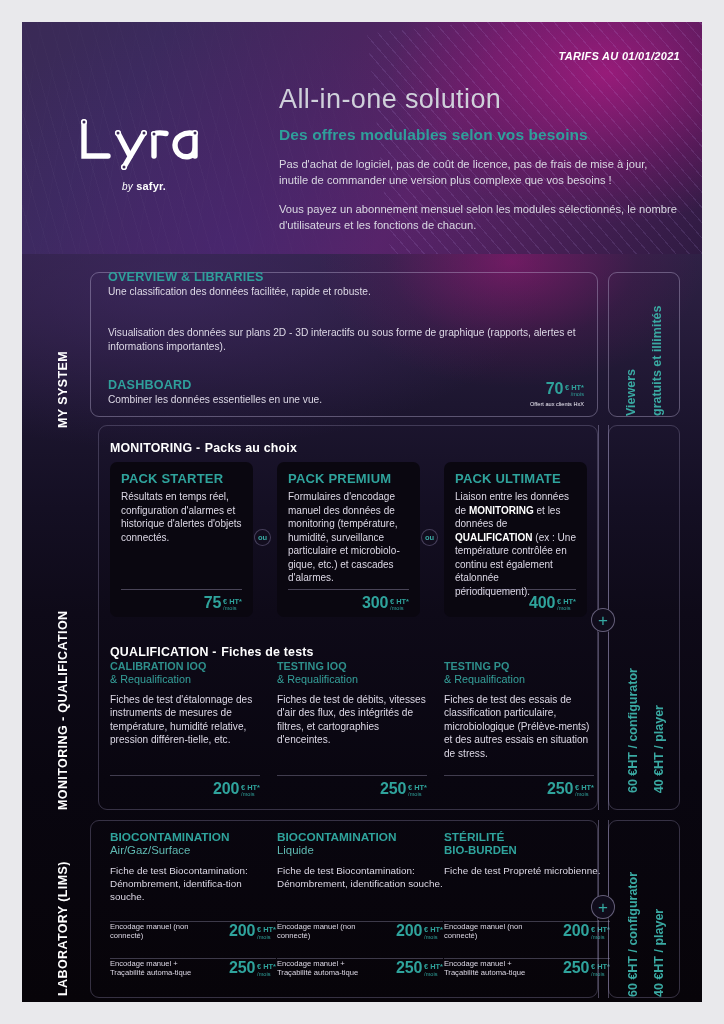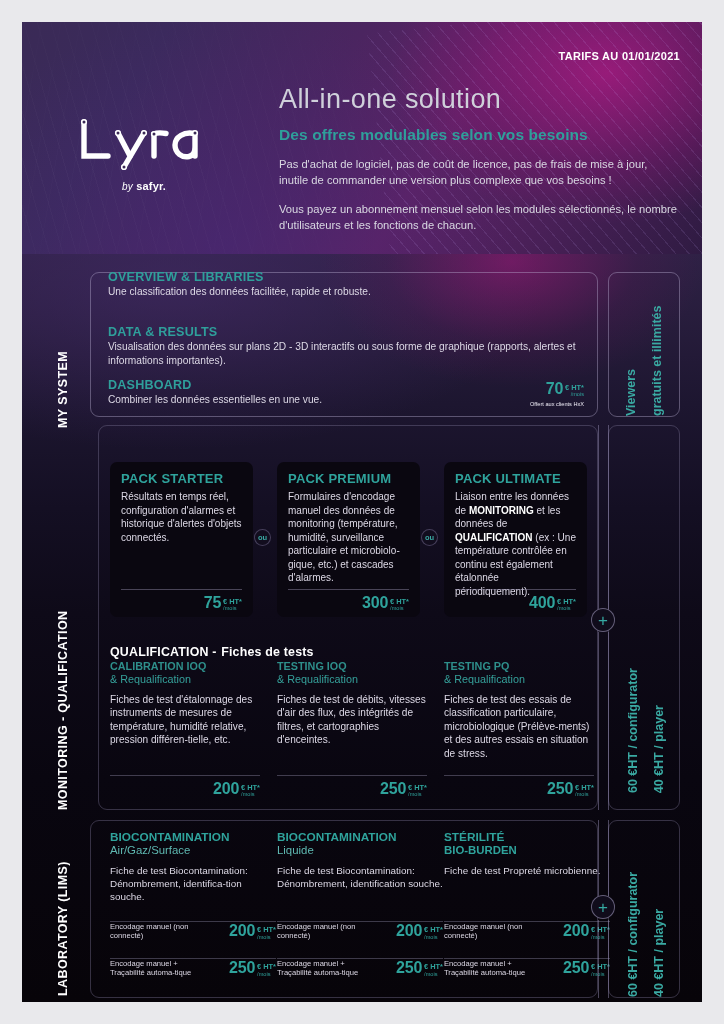--- a/index.html
+++ b/index.html
@@ -33,21 +33,21 @@
     -webkit-mask-image: radial-gradient(ellipse 400px 240px at 12% 58%, #000 0%, rgba(0,0,0,.4) 55%, transparent 80%);
             mask-image: radial-gradient(ellipse 400px 240px at 12% 58%, #000 0%, rgba(0,0,0,.4) 55%, transparent 80%);
   }
   .hdr-rays2 {
     position: absolute; right: -40px; bottom: -60px; width: 360px; height: 300px; opacity: .22;
     background: repeating-linear-gradient(55deg, rgba(200,170,255,.55) 0 1px, rgba(0,0,0,0) 1px 10px);
     transform: rotate(-6deg);
   }
   .tarifs {
     position: absolute; right: 22px; top: 28px;
-    color: #fff; font-size: 11px; font-weight: bold; letter-spacing: .3px;
+    color: #fff; font-size: 11px; font-weight: bold; letter-spacing: .3px; font-style: italic;
   }
   .logo-wrap { position: absolute; left: 52px; top: 92px; width: 140px; text-align: center; }
   .logo-sub { margin-top: 2px; color:#fff; font-size: 11px; font-weight: bold; letter-spacing:.2px; }
   .logo-sub .it { font-style: italic; font-weight: normal; font-size: 10px; }
 
   .hero { position: absolute; left: 257px; top: 62px; width: 400px; }
   .hero h1 { color:#cfd0da; font-size: 27px; font-weight: 300; letter-spacing: .4px; line-height: 1.15; }
   .hero h2 { color:#2f9f9b; font-size: 15.5px; font-weight: bold; margin-top: 11px; letter-spacing: .1px; }
   .hero p { color:#d9d8e2; font-size: 11.2px; line-height: 1.45; margin-top: 12px; }
 
@@ -198,21 +198,20 @@
   <div class="vlabel" id="vl-lab">LABORATORY (LIMS)</div>
 
   <div class="panel" id="p-sys"></div>
 
   <div class="sys-block" style="top:248px; width:420px;">
     <div class="sys-t">OVERVIEW &amp; LIBRARIES</div>
     <div class="sys-d">Une classification des données facilitée, rapide et robuste.</div>
   </div>
 
   <div class="sys-block" style="top:303px; width:468px;">
-    <div class="sys-t">DATA &amp; RESULTS</div>
     <div class="sys-d">Visualisation des données sur plans 2D - 3D interactifs ou sous forme de graphique (rapports, alertes et informations importantes).</div>
   </div>
 
   <div class="sys-block" style="top:356px; width:360px;">
     <div class="sys-t">DASHBOARD</div>
     <div class="sys-d">Combiner les données essentielles en une vue.</div>
   </div>
 
   <div style="position:absolute; right:118px; top:358px; text-align:right;">
     <span class="price">
@@ -229,20 +228,24 @@
     <div class="side-v" style="left:14px; top:0; height:143px; display:flex; align-items:center;">
       <span>Viewers</span>
     </div>
     <div class="side-v" style="left:40px; top:0; height:143px; display:flex; align-items:center;">
       <span>gratuits et illimités</span>
     </div>
   </div>
 
   <div class="panel dark" id="p-mon"></div>
 
+  <div style="position:absolute; left:88px; top:416px;">
+    <span class="sec-title">MONITORING -</span>
+    <span class="sec-title light">Packs au choix</span>
+  </div>
 
   <div class="card" id="card-starter" style="left:88px; top:440px; width:143px; height:155px;">
     <h3>PACK STARTER</h3>
     <p>Résultats en temps réel, configuration d'alarmes et historique d'alertes d'objets connectés.</p>
     <div class="rule"></div>
     <div class="pz">
       <span class="price">
         <span class="amt">75</span>
         <span class="unit">
           <span>€ HT*</span>

